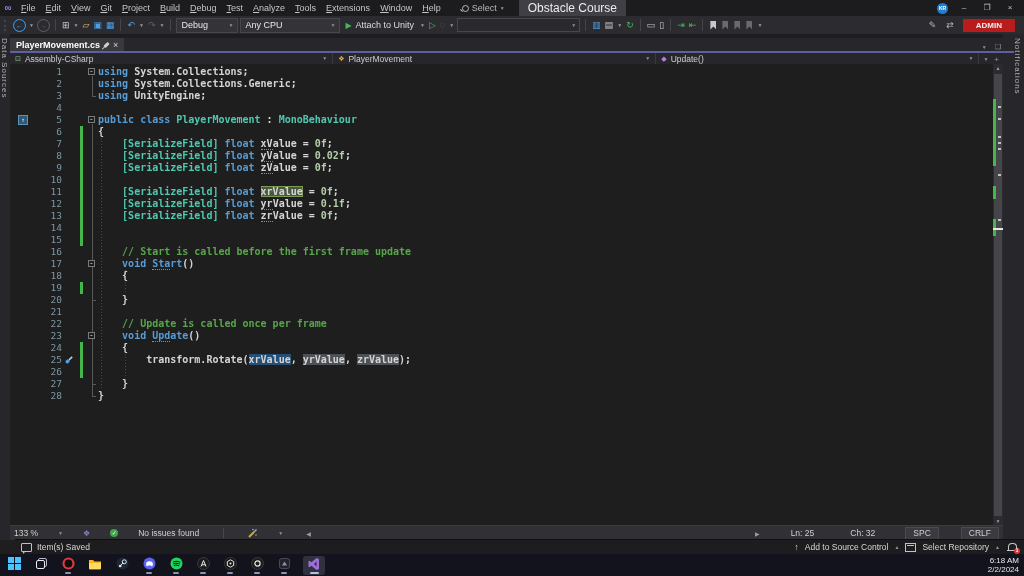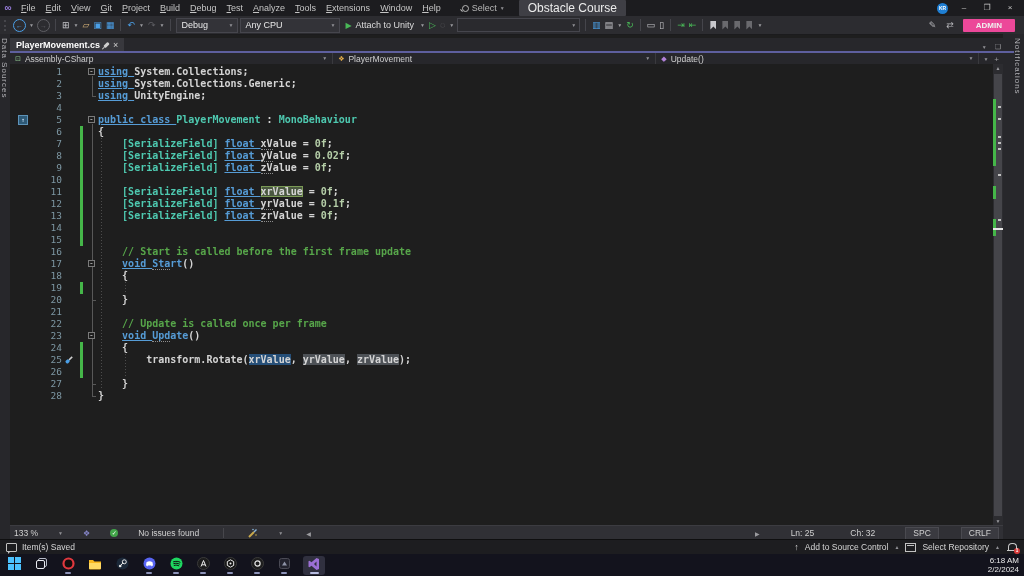--- a/index.html
+++ b/index.html
@@ -32,21 +32,21 @@
   .tbi.circ{width:11px;height:11px;border-radius:50%;border:1px solid currentColor;line-height:11px;text-align:center;font-size:7px;padding:0;}
   .tcaret{color:#9a9a9e;font-size:5px;margin:0 1px;}
   .tb-select{height:13px;background:#333338;border:1px solid #46464d;display:flex;align-items:center;
              padding:0 4px;gap:4px;color:#e8e8e8;}
   .tb-select .lbl{flex:1;}
   .tb-attach{display:flex;align-items:center;gap:4px;padding:0 3px;color:#dcdcdc;}
   .tri{color:#49b857;font-size:8px;line-height:13px;}
   .tb-input{height:12px;width:118px;background:#2a2a2e;border:1px solid #46464d;display:flex;align-items:center;justify-content:flex-end;padding-right:3px;}
   .bm{display:inline-block;width:6px;height:9px;background:#c8c8cc;clip-path:polygon(0 0,100% 0,100% 100%,50% 68%,0 100%);margin:0 2px;}
   .bm.faded{opacity:.4;}
-  #adminbtn{background:#ec4899;color:#f0f0f0;font-weight:bold;font-size:8px;padding:2px 13px;border-radius:1px;}
+  #adminbtn{background:#b91c1c;color:#f0f0f0;font-weight:bold;font-size:8px;padding:2px 13px;border-radius:1px;}
 
   
   #leftstrip{top:34px;left:0;width:10px;bottom:36px;background:#27272b;}
   #rightstrip{top:34px;right:0;width:21px;bottom:36px;background:#27272b;}
   .vtext{writing-mode:vertical-rl;font-size:8px;color:#b0b0b5;letter-spacing:1px;margin-top:4px;}
   #rightstrip .vtext{margin-left:10px;}
 
   
   #tabrow{top:38px;left:10px;right:21px;height:13px;background:#27272b;display:flex;align-items:flex-end;font-size:9px;}
   #activetab{background:#38383d;color:#ffffff;font-weight:bold;height:13px;display:flex;align-items:center;gap:5px;padding:0 6px;}
@@ -71,21 +71,21 @@
        color:#d6e9ff;font-size:6px;line-height:8px;text-align:center;font-weight:normal;}
   .g-num{width:34px;text-align:right;color:#7d97a3;font-weight:normal;font-size:9.5px;}
   .g-after{width:14px;position:relative;}
   .g-after svg{position:absolute;left:2px;top:1px;}
   .g-bar{width:10px;position:relative;}
   .g-bar.on::after{content:"";position:absolute;left:4px;top:0;width:3px;height:12px;background:#45b649;}
   .g-fold{width:12px;position:relative;}
   .foldbox{position:absolute;left:2px;top:2px;width:7px;height:7px;border:1px solid #7a7a7a;background:#1e1e1e;
            color:#cccccc;font-size:8px;line-height:6px;text-align:center;font-weight:normal;box-sizing:border-box;}
   .ctext{white-space:pre;}
-  .kw{color:#569CD6;text-decoration:underline;} .ty{color:#4EC9B0;} .id{color:#D4D4D4;} .num{color:#B5CEA8;} .com{color:#57A64A;} .md{color:#569CD6;}
+  .kw{color:#569CD6;} .ty{color:#4EC9B0;} .id{color:#D4D4D4;} .num{color:#B5CEA8;} .com{color:#57A64A;} .md{color:#569CD6;}
   .u{border-bottom:1px dotted #8e8e8e;}
   .sel{background:#264F78;}
   .occ{background:#4D5156;}
   .ren{background:#4A5840;box-shadow:inset 0 0 0 1px #7A9A55;}
   .guide{position:absolute;width:1px;z-index:1;}
   .gsolid{background:#585858;}
   .gdot{background:repeating-linear-gradient(to bottom,#4c4c4c 0 1px,transparent 1px 3px);}
   .gcorner{position:absolute;width:4px;height:1px;background:#585858;z-index:1;}
 
   
@@ -99,21 +99,21 @@
   
   #edstatus{bottom:36px;left:10px;right:21px;height:14px;background:#303035;border-top:1px solid #3c3c41;
             display:flex;align-items:center;font-size:8.5px;color:#d0d0d0;padding:0 4px;gap:20px;}
   .dotok{width:8px;height:8px;border-radius:50%;background:#42a549;color:#fff;font-size:6px;line-height:8px;text-align:center;}
   .esep{width:1px;height:10px;background:#47474c;margin:0 4px;}
   .sb-cell{padding:0 8px;}
   .sb-btn{background:#3a3a40;border:1px solid #4a4a50;padding:0 7px;height:11px;line-height:11px;margin-left:2px;}
   .harrow{color:#9a9a9e;font-size:6px;padding:0 3px;}
 
   
-  #statusbar{bottom:22px;left:0;right:0;height:14px;background:#1d1d20;border-top:1px solid #0f0f10;
+  #statusbar{bottom:22px;left:15px;right:0;height:14px;background:#1d1d20;border-top:1px solid #0f0f10;
              display:flex;align-items:center;font-size:8.5px;color:#d6d6d6;padding:0 6px;gap:5px;}
   .bubble{width:9px;height:7px;border:1px solid #c2c2c2;border-radius:1px;position:relative;}
   .bubble::after{content:"";position:absolute;left:1px;bottom:-3px;border-left:3px solid #c2c2c2;border-bottom:3px solid transparent;}
   #sb-right{margin-left:auto;display:flex;align-items:center;gap:6px;}
   .upar{font-size:9px;color:#cfcfcf;}
   .repoico{width:9px;height:7px;border:1px solid #c2c2c2;position:relative;}
   .repoico::after{content:"";position:absolute;left:1px;top:1px;right:1px;height:1px;background:#c2c2c2;}
   .bellwrap{position:relative;width:12px;height:10px;}
   .bell{position:absolute;left:2px;top:1px;width:7px;height:6px;border:1px solid #c8c8c8;border-bottom:none;border-radius:4px 4px 0 0;}
   .bell::after{content:"";position:absolute;left:-2px;bottom:-1px;width:9px;height:1px;background:#c8c8c8;}

